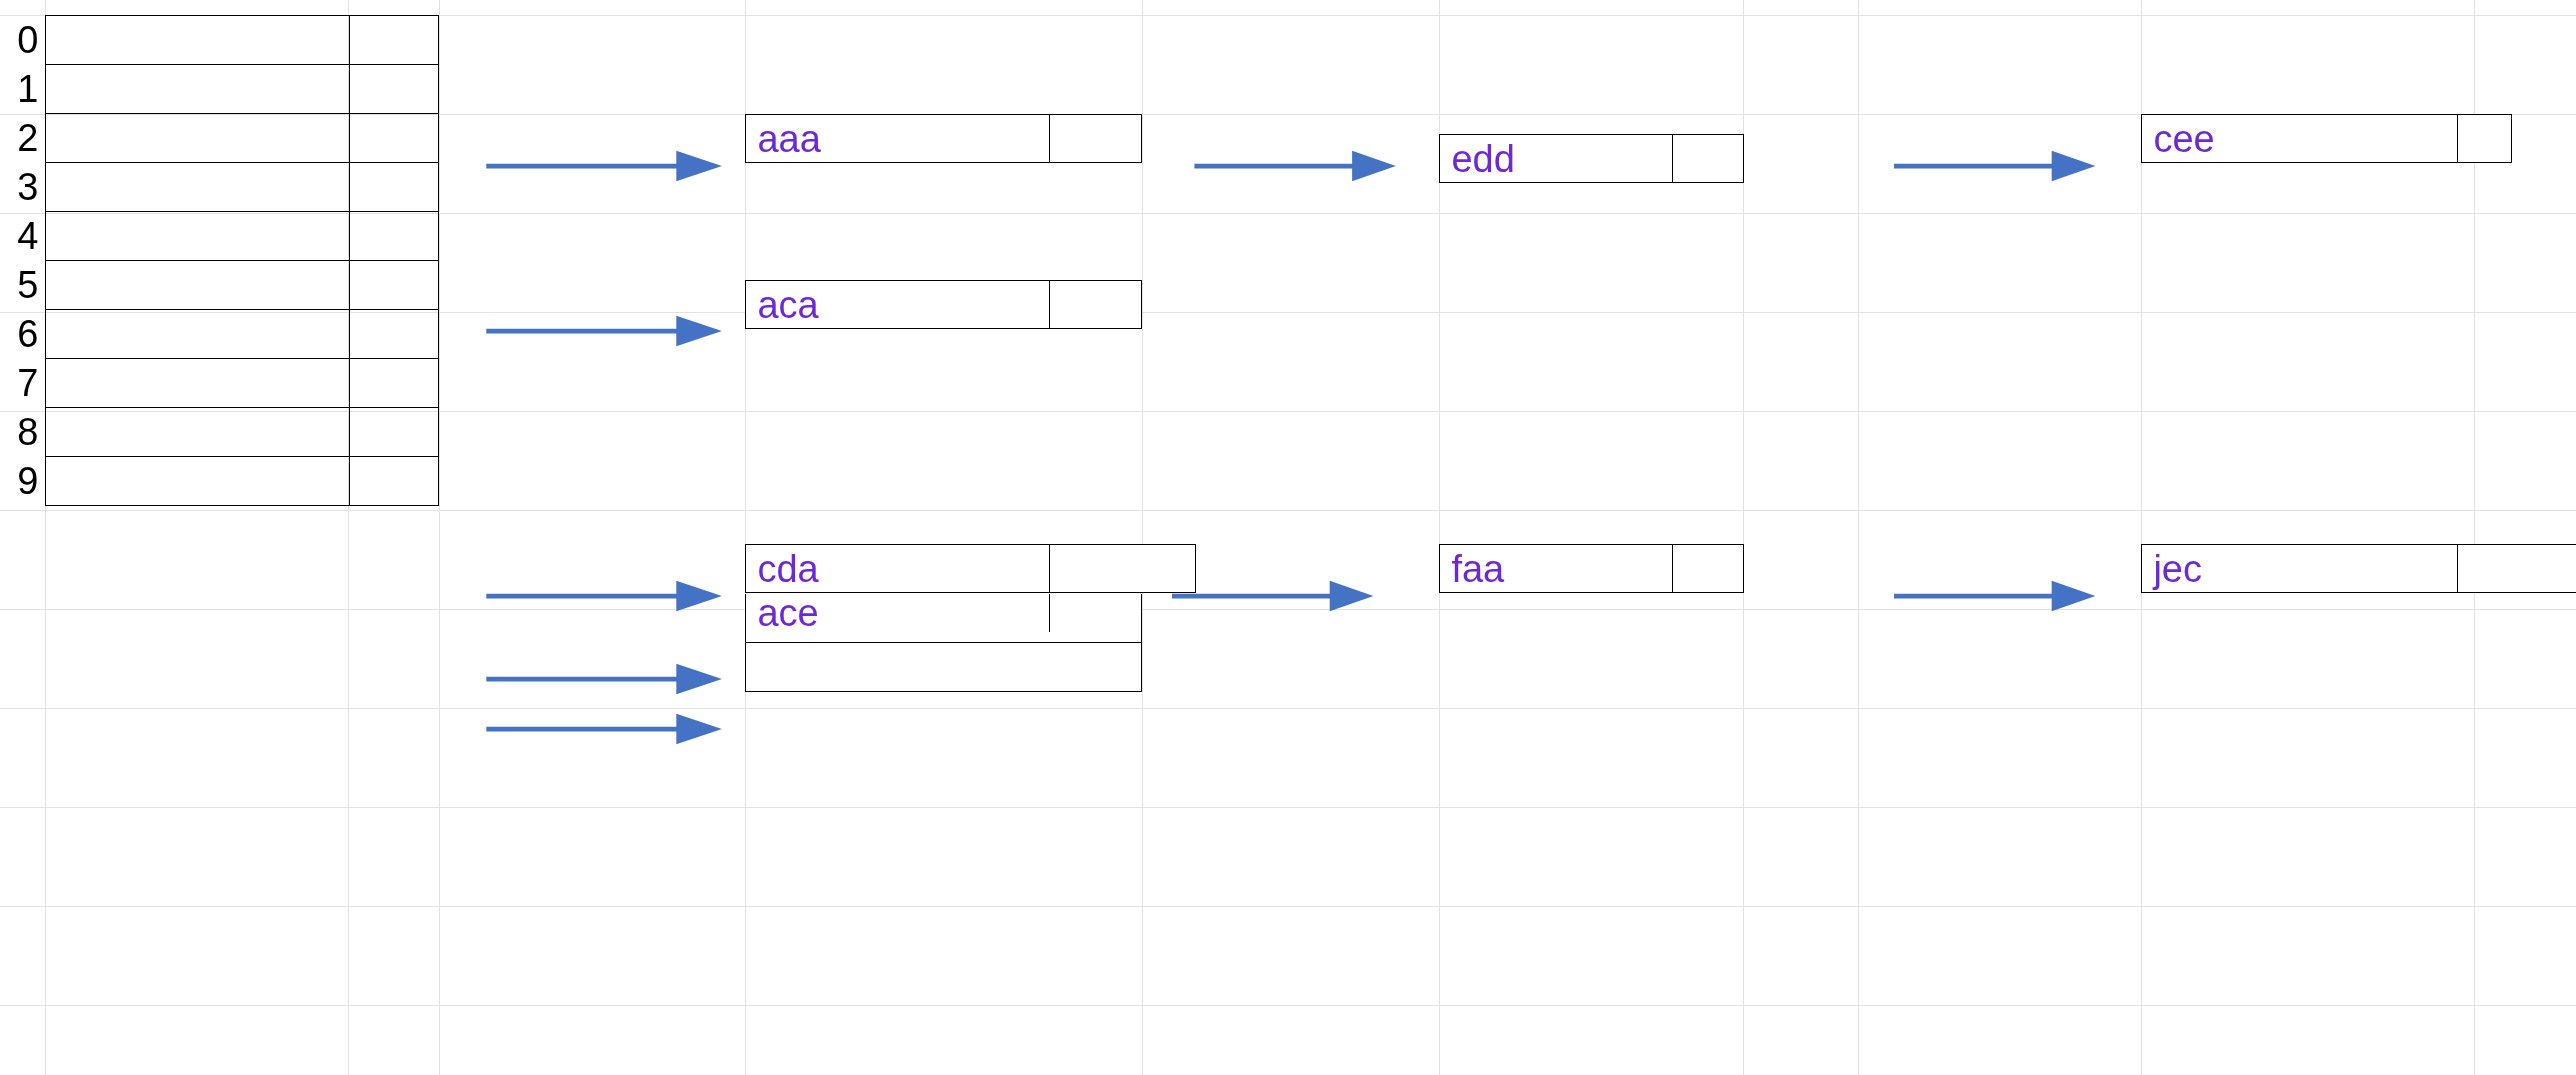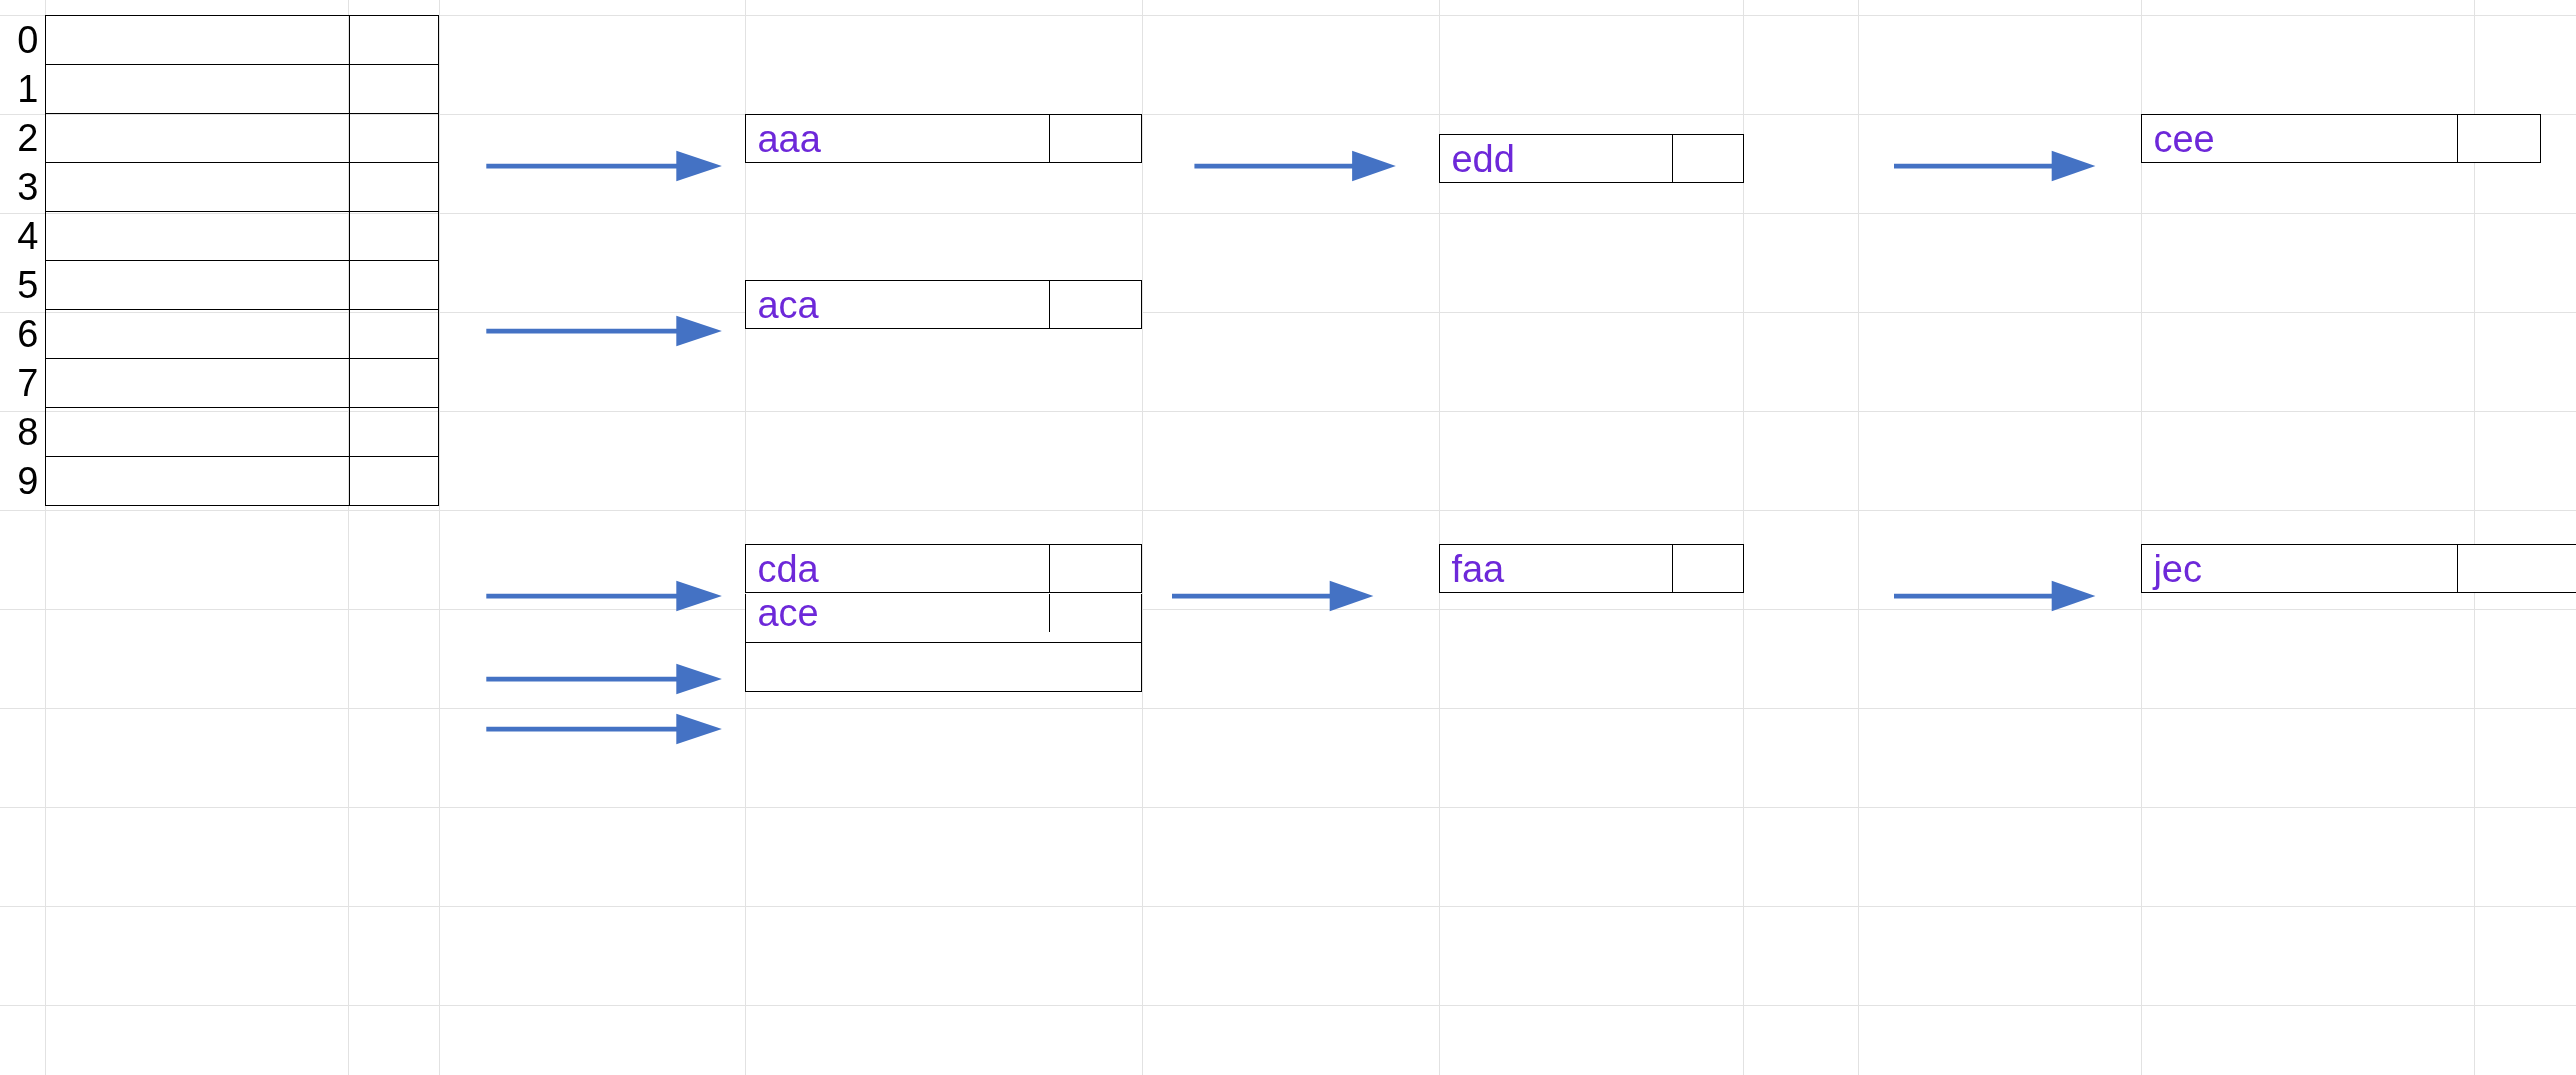--- a/index.html
+++ b/index.html
@@ -217,21 +217,21 @@
     <div class="node-ptr"></div>
   </div>
 
   <div class="arrow" style="left:1894px; top:147px; width:247px;">
     <svg width="247" height="38" viewBox="0 0 260 40" aria-hidden="true">
       <line x1="0" y1="20" x2="178" y2="20" stroke="#4472c4" stroke-width="5"></line>
       <polygon points="166,4 212,20 166,36" fill="#4472c4"></polygon>
     </svg>
   </div>
 
-  <div class="node" style="left:2141px; top:114px; width:400px;justify-content:flex-end;">
+  <div class="node" style="left:2141px; top:114px; width:371px;justify-content:flex-end;">
     <div class="node-data" style="width:316px;">cee</div>
     <div class="node-ptr"></div>
   </div>
 
   <div class="arrow" style="left:486px; top:312px; width:259px;">
     <svg width="259" height="38" viewBox="0 0 272 40" aria-hidden="true">
       <line x1="0" y1="20" x2="212" y2="20" stroke="#4472c4" stroke-width="5"></line>
       <polygon points="200,4 248,20 200,36" fill="#4472c4"></polygon>
     </svg>
   </div>
@@ -241,21 +241,21 @@
     <div class="node-ptr"></div>
   </div>
 
   <div class="arrow" style="left:486px; top:577px; width:259px;">
     <svg width="259" height="38" viewBox="0 0 272 40" aria-hidden="true">
       <line x1="0" y1="20" x2="212" y2="20" stroke="#4472c4" stroke-width="5"></line>
       <polygon points="200,4 248,20 200,36" fill="#4472c4"></polygon>
     </svg>
   </div>
 
-  <div class="node" style="left:745px; top:544px; width:397px;">
+  <div class="node" style="left:745px; top:544px; width:451px;">
     <div class="node-data" style="width:304px;">cda</div>
     <div class="node-ptr"></div>
   </div>
 
   <div class="arrow" style="left:1172px; top:577px; width:266px;">
     <svg width="266" height="38" viewBox="0 0 280 40" aria-hidden="true">
       <line x1="0" y1="20" x2="178" y2="20" stroke="#4472c4" stroke-width="5"></line>
       <polygon points="166,4 212,20 166,36" fill="#4472c4"></polygon>
     </svg>
   </div>

